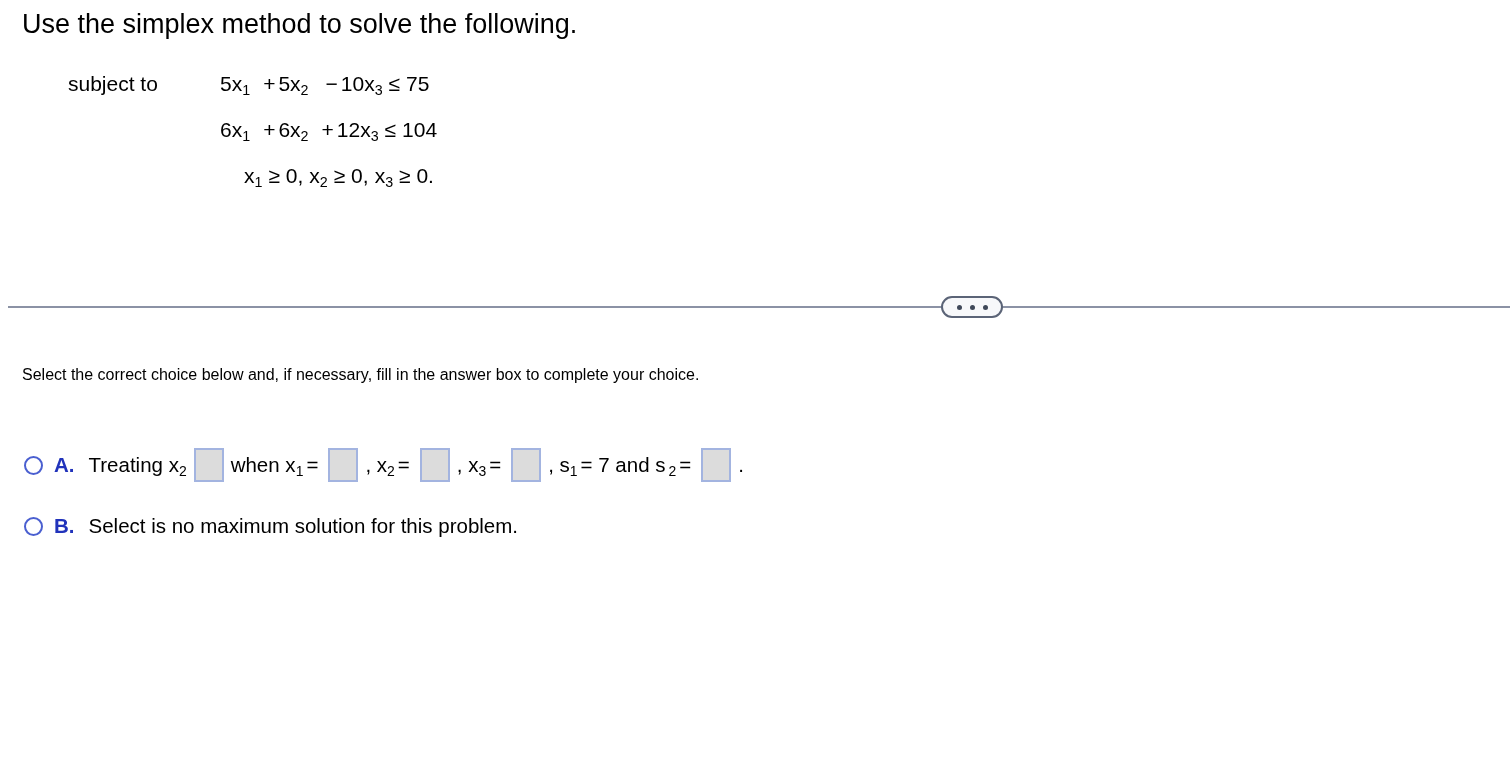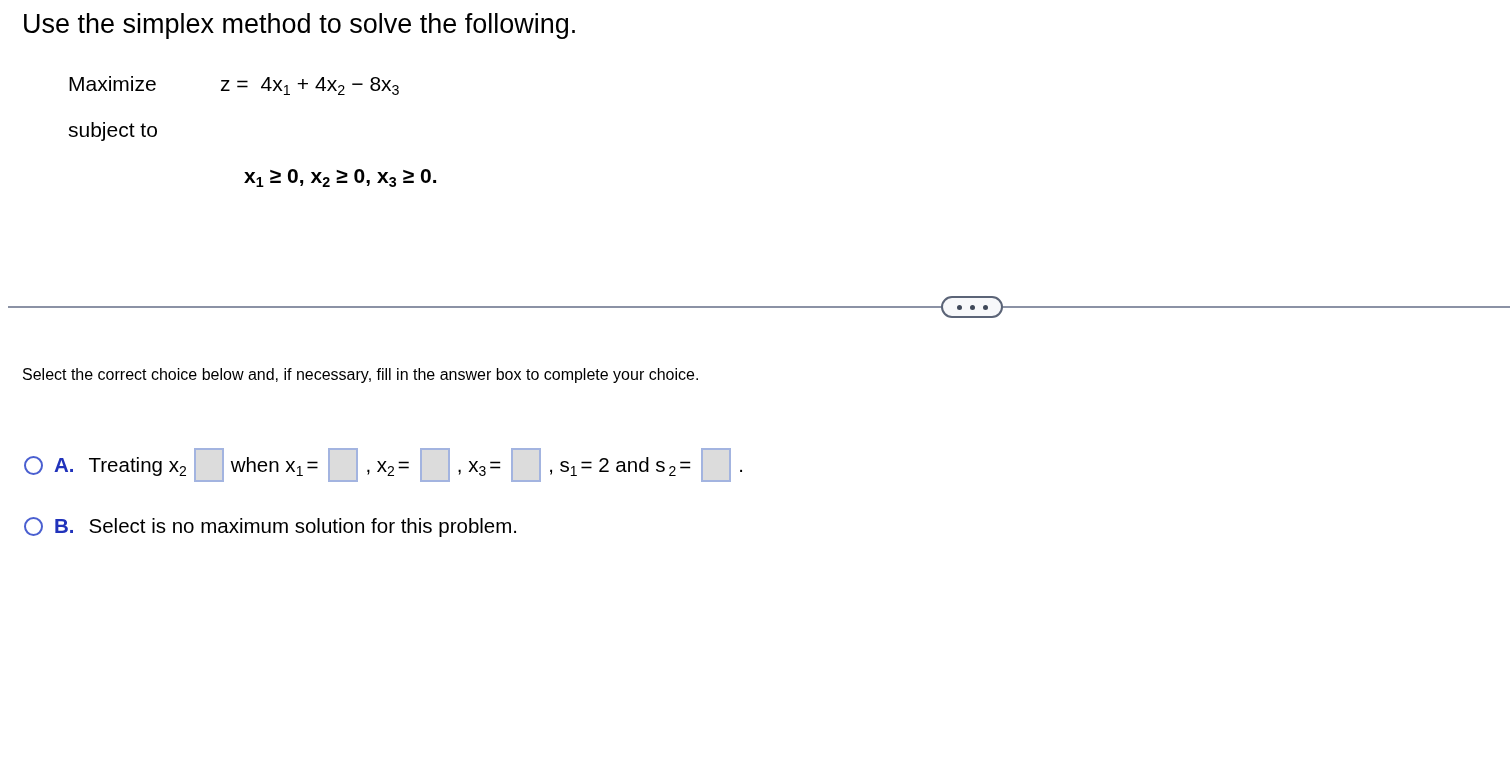--- a/index.html
+++ b/index.html
@@ -53,21 +53,21 @@
     line-height: 0;
     vertical-align: -0.30em;
   }
   .op { padding: 0 3px; }
   .opw { padding: 0 6px; }
   .term { display: inline-block; }
   .r-c1 .pad-a { display:inline-block; width:10px; }
   .r-c1 .pad-b { display:inline-block; width:14px; }
   .r-c2 .pad-a { display:inline-block; width:10px; }
   .r-c2 .pad-b { display:inline-block; width:10px; }
-  .r-nn { padding-left: 24px; font-weight: bold; }
+  .r-nn { padding-left: 24px; }
 
   
   .divider {
     position: absolute;
     left: 8px;
     top: 306px;
     width: 1502px;
     height: 2px;
     background: #8b92a5;
   }
@@ -151,29 +151,30 @@
     cursor: text;
   }
 </style>
 </head>
 <body>
 
 <div class="prompt-line">Use the simplex method to solve the following.</div>
 
 <div class="problem-block">
 
-  <div class="problem-row r-obj">
-    <span class="problem-label">Maximize</span>
-    <span class="problem-expr"><span>z =</span><span class="opw"></span><span class="term"><span>4x</span><sub>1</sub></span><span class="opw">+</span><span class="term"><span>4x</span><sub>2</sub></span><span class="opw">−</span><span class="term"><span>8x</span><sub>3</sub></span></span>
-  </div>
 
   <div class="problem-row r-c1">
     <span class="problem-label">subject to</span>
+    <span class="problem-expr"><span class="term"><span>5x</span><sub>1</sub></span><span class="pad-a"></span><span class="op">+</span><span class="term"><span>5x</span><sub>2</sub></span><span class="pad-b"></span><span class="op">−</span><span class="term"><span>10x</span><sub>3</sub></span><span class="opw">≤</span><span>75</span></span>
   </div>
 
+  <div class="problem-row r-c2">
+    <span class="problem-label"></span>
+    <span class="problem-expr"><span class="term"><span>6x</span><sub>1</sub></span><span class="pad-a"></span><span class="op">+</span><span class="term"><span>6x</span><sub>2</sub></span><span class="pad-b"></span><span class="op">+</span><span class="term"><span>12x</span><sub>3</sub></span><span class="opw">≤</span><span>104</span></span>
+  </div>
 
   <div class="problem-row">
     <span class="problem-label"></span>
     <span class="problem-expr r-nn"><span class="term"><span>x</span><sub>1</sub></span><span class="opw">≥ 0,</span><span class="term"><span>x</span><sub>2</sub></span><span class="opw">≥ 0,</span><span class="term"><span>x</span><sub>3</sub></span><span class="opw">≥ 0.</span></span>
   </div>
 
 </div>
 
 <div class="divider"></div>
 <div class="ellipsis-pill">
@@ -189,21 +190,21 @@
   <span class="choice-letter">A.</span>
   <span class="choice-text">
       <span class="seg"><span>Treating x</span><sub>2</sub></span>
       <span class="answer-box"></span>
       <span class="seg"><span>when x</span><sub>1</sub><span class="op">=</span></span>
       <span class="answer-box"></span>
       <span class="seg"><span>, x</span><sub>2</sub><span class="op">=</span></span>
       <span class="answer-box"></span>
       <span class="seg"><span>, x</span><sub>3</sub><span class="op">=</span></span>
       <span class="answer-box"></span>
-      <span class="seg"><span>, s</span><sub>1</sub><span class="op">= 2 and s</span><sub>2</sub><span class="op">=</span></span>
+      <span class="seg"><span>, s</span><sub>1</sub><span class="op">= 7 and s</span><sub>2</sub><span class="op">=</span></span>
       <span class="answer-box"></span>
       <span class="seg">.</span>
     </span>
 </div>
 
 <div class="choice choice-b">
   <span class="radio"></span>
   <span class="choice-letter">B.</span>
   <span class="choice-text">Select is no maximum solution for this problem.</span>
 </div>

